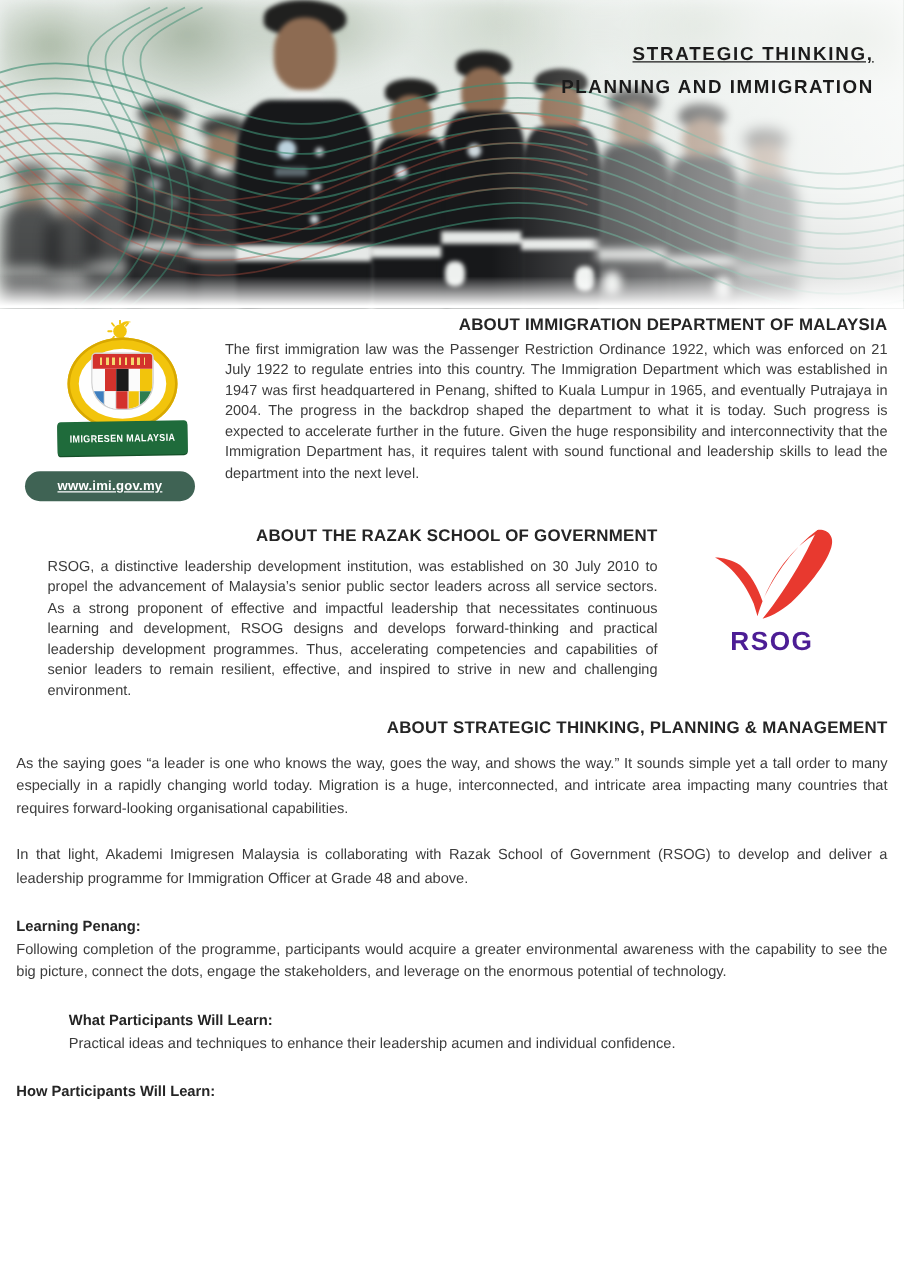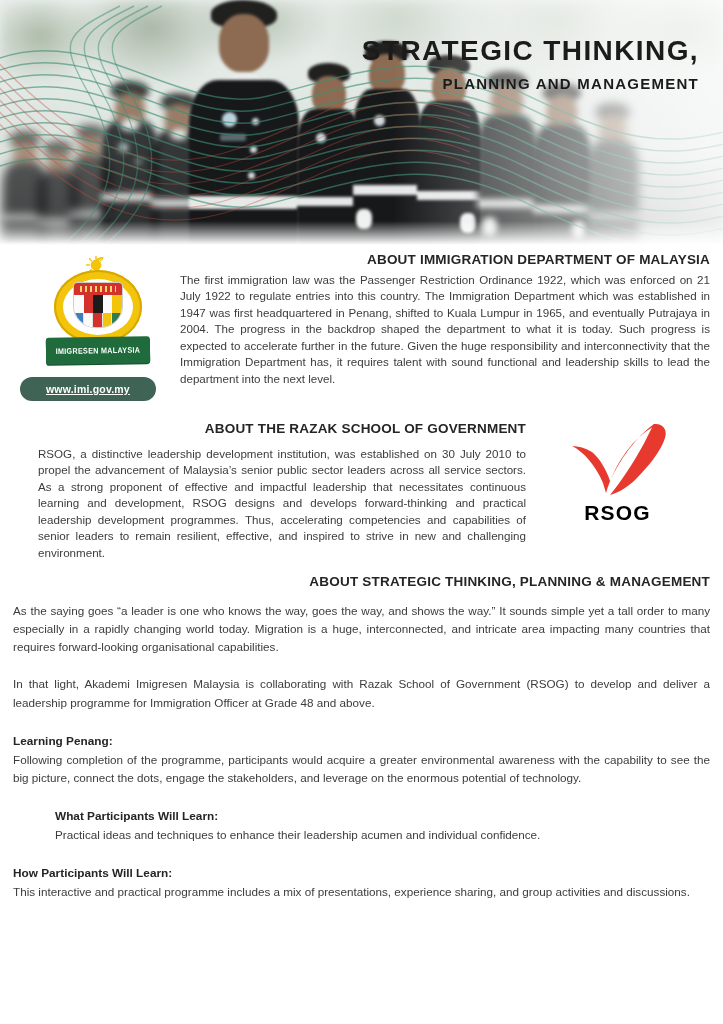--- a/index.html
+++ b/index.html
@@ -120,26 +120,27 @@
     pointer-events: none;
   }
 
   .banner-title-wrap {
     position: absolute;
     right: 24px; top: 36px;
     text-align: right;
     z-index: 5;
   }
   .banner-title {
-    font-size: 28px;
+    font-size: 15px;
     font-weight: bold;
     letter-spacing: 1.4px;
     color: #1b1b1b;
     line-height: 1.1;
     margin: 0;
+    text-decoration: underline;
   }
   .banner-subtitle {
     font-size: 15px;
     font-weight: bold;
     letter-spacing: 1.25px;
     color: #1b1b1b;
     margin: 9px 0 0 0;
     line-height: 1.1;
   }
 
@@ -288,21 +289,21 @@
     text-align: center;
   }
   .rsog-mark {
     width: 120px; height: 76px;
     margin: 0 auto;
   }
   .rsog-word {
     font-size: 21px;
     font-weight: bold;
     letter-spacing: 1.2px;
-    color: #000000;
+    color: #4c1d95;
     margin-top: 1px;
     line-height: 1;
   }
 
   
   .main-body {
     position: absolute;
     left: 13px; top: 574px;
     width: 697px;
   }
@@ -442,21 +443,21 @@
         <path d="M102 247 C 162 200, 162 150, 132 96 S 102 36, 162 6"></path>
       </g>
     </svg>
 
     <div class="banner-fade-right"></div>
     <div class="banner-fade-bottom"></div>
   </div>
 
   <div class="banner-title-wrap">
     <h1 class="banner-title">STRATEGIC THINKING,</h1>
-    <p class="banner-subtitle">PLANNING AND MANAGEMENT</p>
+    <p class="banner-subtitle">PLANNING AND IMMIGRATION</p>
   </div>
 </div>
 
 <section class="imi-block">
 
   <div class="imi-logo-col">
     <div class="imi-crest">
       <svg class="crest-star" viewBox="0 0 26 18">
         <g fill="#f2c40c">
           <circle cx="11" cy="9" r="5.4"></circle>
@@ -534,15 +535,14 @@
     <p class="body-text">Following completion of the programme, participants would acquire a greater environmental awareness with the capability to see the big picture, connect the dots, engage the stakeholders, and leverage on the enormous potential of technology.</p>
   </div>
 
   <div class="blk" style="margin-top:22px;margin-left:42px;">
     <div class="sub-head">What Participants Will Learn:</div>
     <p class="body-text" style="text-align:left;">Practical ideas and techniques to enhance their leadership acumen and individual confidence.</p>
   </div>
 
   <div class="blk" style="margin-top:22px;">
     <div class="sub-head">How Participants Will Learn:</div>
-    <p class="body-text">This interactive and practical programme includes a mix of presentations, experience sharing, and group activities and discussions.</p>
   </div>
 </main>
 
 </body></html>

